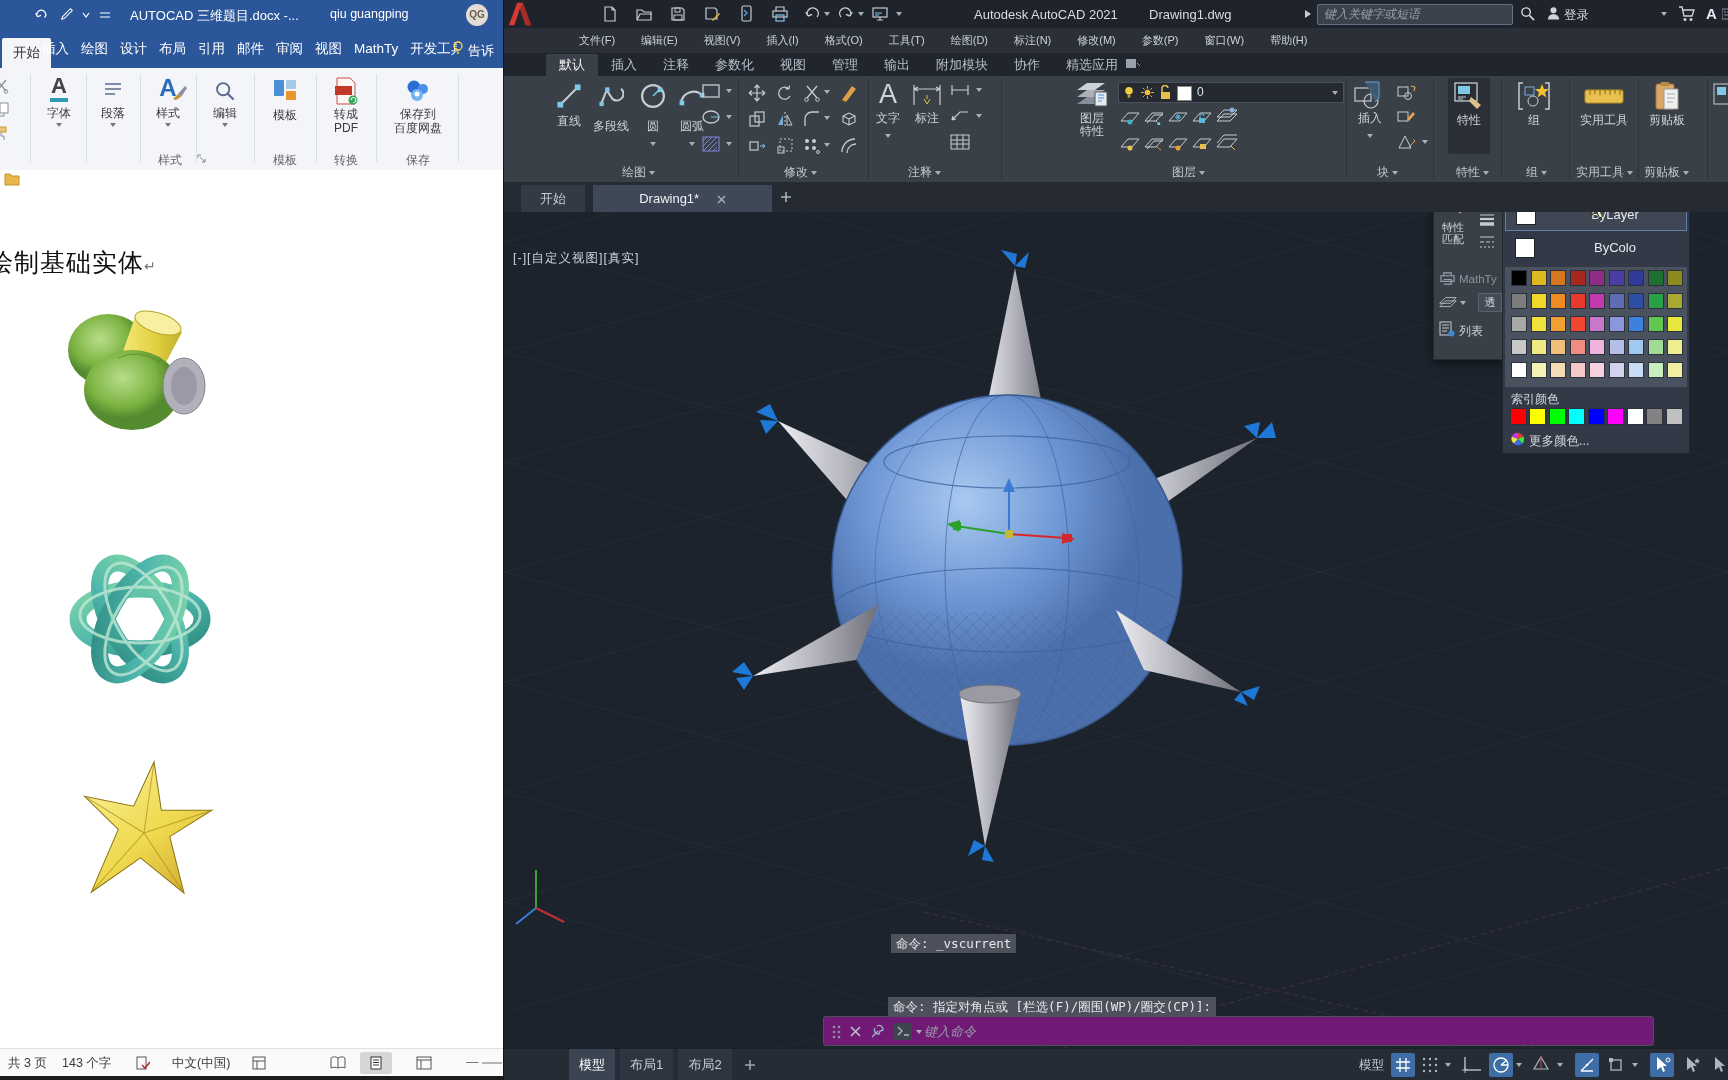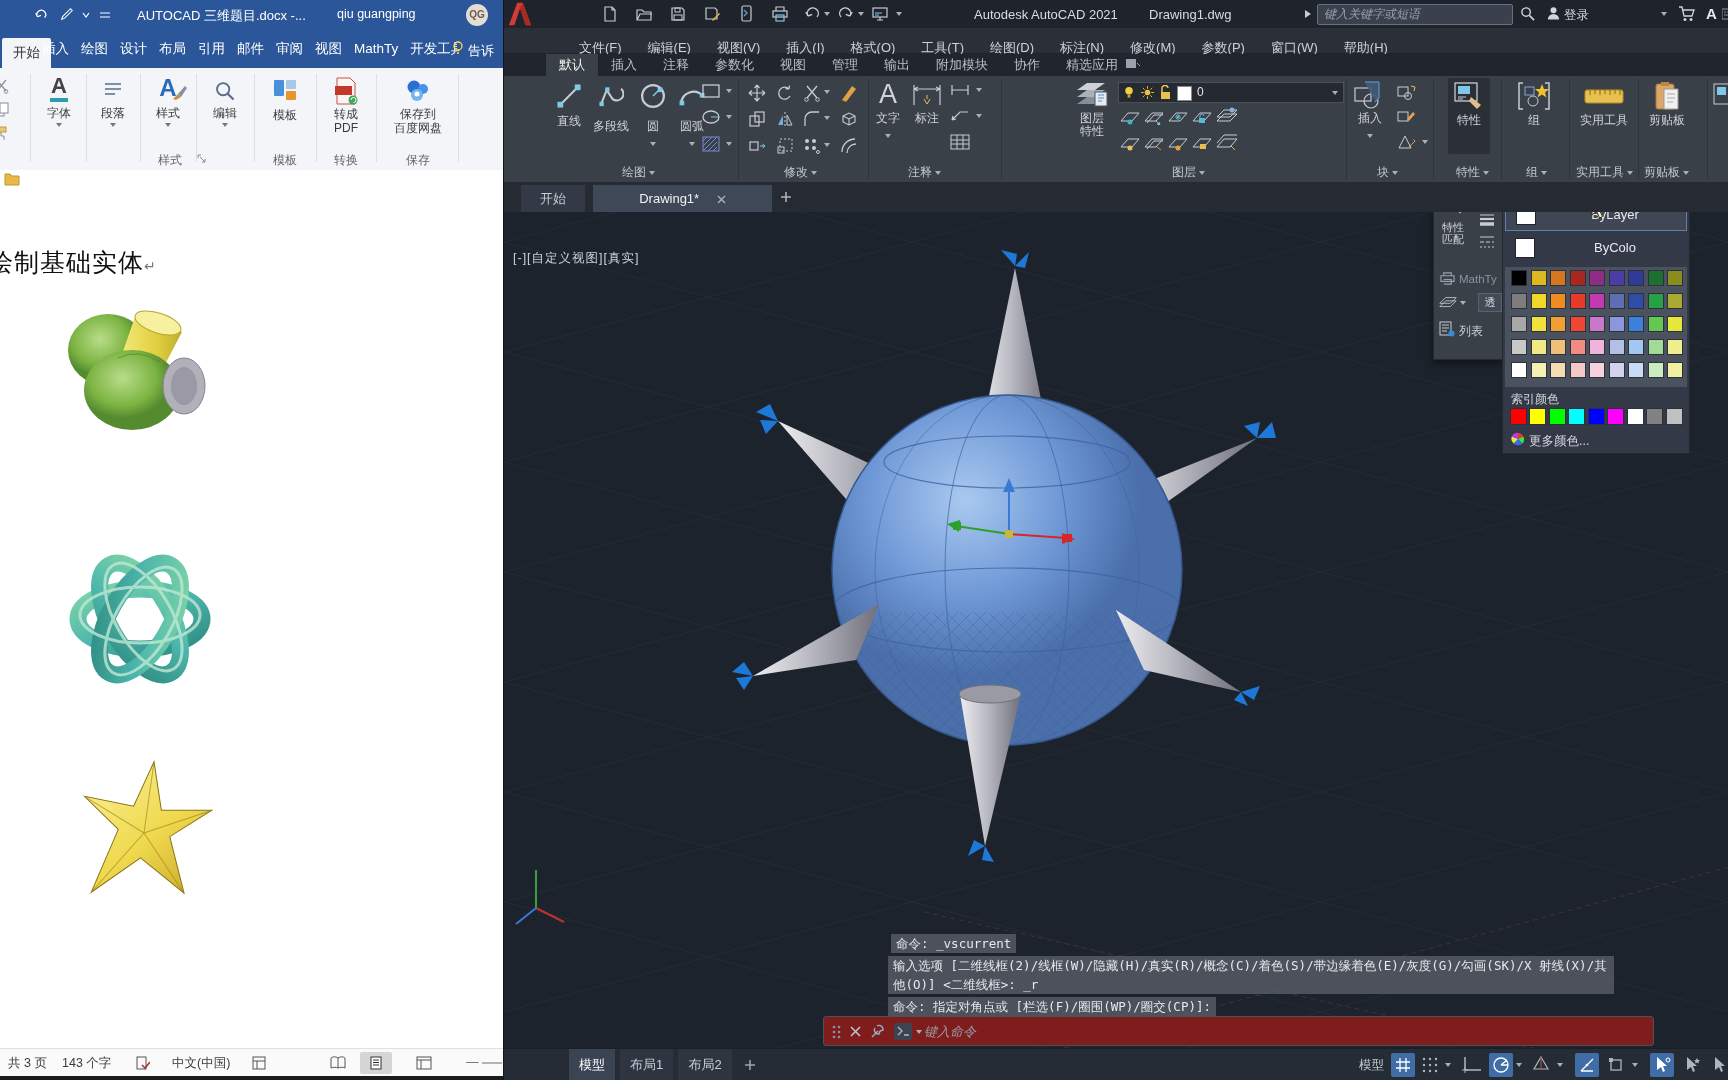--- a/index.html
+++ b/index.html
@@ -3,56 +3,56 @@
 <meta charset="utf-8">
 <style>
   html,body{margin:0;padding:0;background:#000;}
   #screen{position:relative;width:1728px;height:1080px;overflow:hidden;
     font-family:"Liberation Sans",sans-serif;background:#1d242d;}
   .abs{position:absolute;}
   svg{display:block;}
   
   #word{position:absolute;left:0;top:0;width:503px;height:1080px;background:#fff;overflow:hidden;}
   .w-title{position:absolute;left:0;top:0;width:503px;height:30px;background:#2b579a;color:#fff;}
-  .w-title .t{font-size:13px;white-space:nowrap;margin-left:7px;}
+  .w-title .t{font-size:13px;white-space:nowrap;}
   .w-tabs{position:absolute;left:0;top:30px;width:503px;height:38px;background:#2b579a;overflow:hidden;}
   .w-tab{float:left;line-height:38px;padding:0 6px;font-size:13.5px;color:#fff;white-space:nowrap;cursor:default;}
   .w-tab-active{position:absolute;left:2px;top:8px;height:30px;line-height:30px;padding:0 11px;background:#f3f5f9;color:#333;font-size:13.5px;border-radius:2px 2px 0 0;}
   .w-ribbon{position:absolute;left:0;top:68px;width:503px;height:102px;background:#f3f5f9;border-bottom:1px solid #d8dbe2;}
   .wsep{position:absolute;top:6px;width:1px;height:88px;background:#dcdfe6;}
   .wbtn{position:absolute;top:4px;text-align:center;}
   .wbtn .lbl{font-size:12px;color:#3b3b3b;line-height:14px;}
   .wcaret{width:0;height:0;border-left:3.5px solid transparent;border-right:3.5px solid transparent;border-top:4px solid #777;margin:3px auto 0;}
   .wgl{position:absolute;top:84px;font-size:12px;color:#666;text-align:center;}
   .w-strip{position:absolute;left:0;top:170px;width:503px;height:18px;background:#fff;}
   .w-status{position:absolute;left:0;top:1048px;width:503px;height:28px;background:#fafafa;border-top:1px solid #e0e0e0;font-size:12.5px;color:#3b3b3b;}
   .w-status span{position:absolute;top:6px;white-space:nowrap;}
   .w-bottom{position:absolute;left:0;top:1076px;width:503px;height:4px;background:#1c1c1c;}
   .w-heading{position:absolute;left:-12px;top:246px;font-family:"Liberation Serif",serif;font-size:25px;color:#101010;letter-spacing:1px;white-space:nowrap;}
   
   #acad{position:absolute;left:503px;top:0;width:1225px;height:1080px;background:#1c232c;border-left:1px solid #12151a;overflow:hidden;}
   .a-title{position:absolute;left:0;top:0;width:1225px;height:28px;background:#1e232c;}
   .a-menu{position:absolute;left:0;top:28px;width:1225px;height:26px;background:#2a2f38;border-bottom:1px solid #20242b;display:flex;padding-left:62px;box-sizing:border-box;}
-  .a-menu span{line-height:25px;padding:0 13px;font-size:13px;color:#ccd2da;white-space:nowrap;margin-top:7px;}
+  .a-menu span{line-height:25px;padding:0 13px;font-size:11px;color:#ccd2da;white-space:nowrap;}
   .a-tabs{position:absolute;left:0;top:54px;width:1225px;height:22px;background:#21262e;display:flex;padding-left:42px;box-sizing:border-box;}
   .a-tab{line-height:22px;padding:0 13px;font-size:13px;color:#b8bfc8;white-space:nowrap;}
   .a-tab-active{background:#3a4048;color:#f2f2f2;}
   .a-ribbon{position:absolute;left:0;top:76px;width:1225px;height:106px;background:#3a4048;}
   .psep{position:absolute;top:3px;width:1px;height:100px;background:#2e333b;}
   .bigbtn{position:absolute;text-align:center;}
   .bigbtn .lbl{font-size:12px;color:#d0d4da;line-height:13px;}
   .plabel{position:absolute;top:88px;font-size:12px;color:#c3c8d0;white-space:nowrap;}
   .acar{display:inline-block;width:0;height:0;border-left:3.5px solid transparent;border-right:3.5px solid transparent;border-top:4px solid #aab0b8;vertical-align:middle;}
   .a-filetabs{position:absolute;left:0;top:182px;width:1225px;height:30px;background:#262b33;}
   .ftab{position:absolute;top:3px;height:27px;line-height:27px;font-size:13px;text-align:center;}
   .a-canvas{position:absolute;left:0;top:212px;width:1225px;height:836px;background:#1c232c;overflow:hidden;}
   .vplabel{position:absolute;left:9px;top:38px;font-size:12.5px;color:#ccd2d8;letter-spacing:1px;}
   .cmdbadge{position:absolute;background:rgba(90,95,105,.78);color:#e6e8ec;
     font-family:"DejaVu Sans Mono",monospace;font-size:12.5px;line-height:19px;padding:0 5px;white-space:pre-wrap;}
-  .cmdbar{position:absolute;left:319px;top:804px;width:831px;height:30px;background:#7f1d1d;border:1px solid #4a515e;border-radius:3px;box-sizing:border-box;}
+  .cmdbar{position:absolute;left:319px;top:804px;width:831px;height:30px;background:#701a75;border:1px solid #4a515e;border-radius:3px;box-sizing:border-box;}
   .cmdph{position:absolute;left:100px;top:6px;font-style:italic;color:#959ca8;font-size:13px;}
   .flyout{position:absolute;left:929px;top:-30px;width:70px;height:178px;background:#3a4048;border:1px solid #262b31;box-shadow:0 3px 8px rgba(0,0,0,.5);box-sizing:border-box;z-index:5;}
   .dropdown{position:absolute;left:996px;top:-46px;width:196px;z-index:6;}
   .dd-list{position:absolute;left:2px;top:28px;width:188px;height:260px;background:#333946;border:1px solid #23272e;box-sizing:border-box;}
   .dd-row{position:absolute;left:2px;width:182px;height:34px;color:#e8eaee;font-size:13px;line-height:34px;text-align:center;}
   .swatchgrid{position:absolute;left:2px;top:72px;width:182px;height:120px;background:#4a5260;}
   .sw{width:16px;height:16px;border:1px solid #2c313b;box-sizing:border-box;position:static;display:inline-block;margin:3px 1.5px 0 2px;}
   .swi{width:17px;height:17px;border:1px solid #2c313b;box-sizing:border-box;display:inline-block;margin:1px 1px 0 1.5px;}
   .a-status{position:absolute;left:0;top:1048px;width:1225px;height:32px;background:#262c35;border-top:1px solid #1b2026;}
   .ltab{position:absolute;top:0;height:32px;line-height:32px;font-size:13px;color:#c8cdd6;text-align:center;}
@@ -790,21 +790,20 @@
       </g>
     </svg>
 
     <svg width="60" height="66" style="position:absolute;left:8px;top:652px">
       <line x1="24" y1="44" x2="24" y2="6" stroke="#3aa03a" stroke-width="2"></line>
       <line x1="24" y1="44" x2="52" y2="58" stroke="#c03030" stroke-width="2"></line>
       <line x1="24" y1="44" x2="4" y2="60" stroke="#3a7ad6" stroke-width="2"></line>
     </svg>
 
     <div class="cmdbadge" style="left:387px;top:722px;height:19px">命令: _vscurrent</div>
-    <div class="cmdbadge" style="left:384px;top:744px;width:716px">输入选项 [二维线框(2)/线框(W)/隐藏(H)/真实(R)/概念(C)/着色(S)/带边缘着色(E)/灰度(G)/勾画(SK)/X 射线(X)/其他(O)] &lt;二维线框&gt;: _r</div>
     <div class="cmdbadge" style="left:384px;top:785px;height:19px">命令: 指定对角点或 [栏选(F)/圈围(WP)/圈交(CP)]:</div>
 
     <div class="cmdbar">
       <svg style="position:absolute;left:8px;top:8px" width="10" height="14" viewBox="0 0 10 14">
             <g fill="#8a92a0">
               <circle cx="2" cy="2" r="1.3"></circle>
               <circle cx="7" cy="2" r="1.3"></circle>
               <circle cx="2" cy="7" r="1.3"></circle>
               <circle cx="7" cy="7" r="1.3"></circle>
               <circle cx="2" cy="12" r="1.3"></circle>

